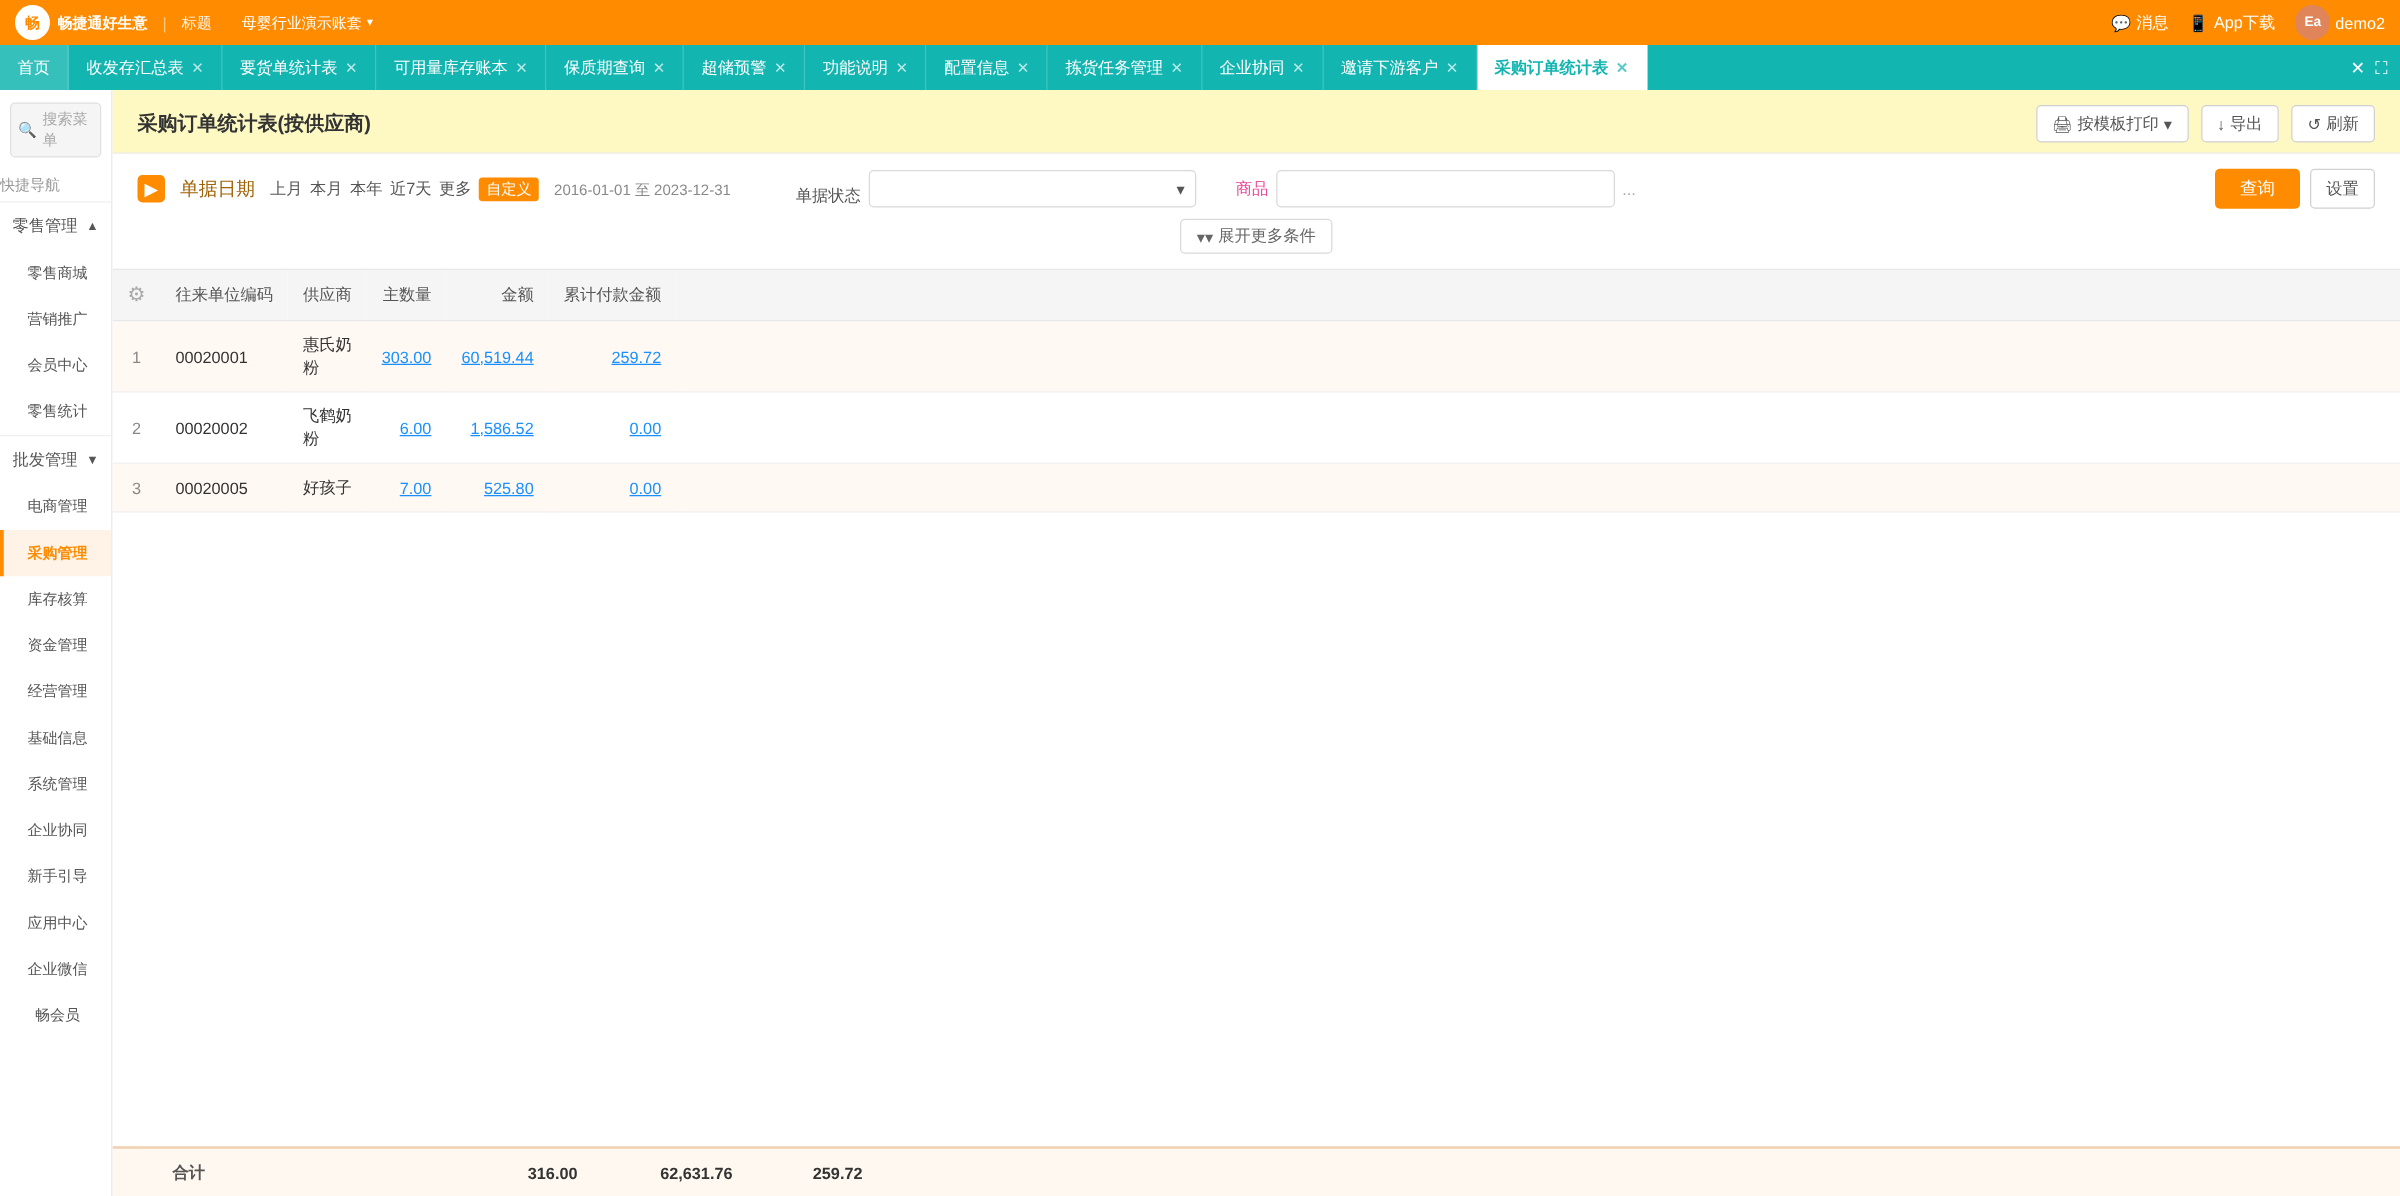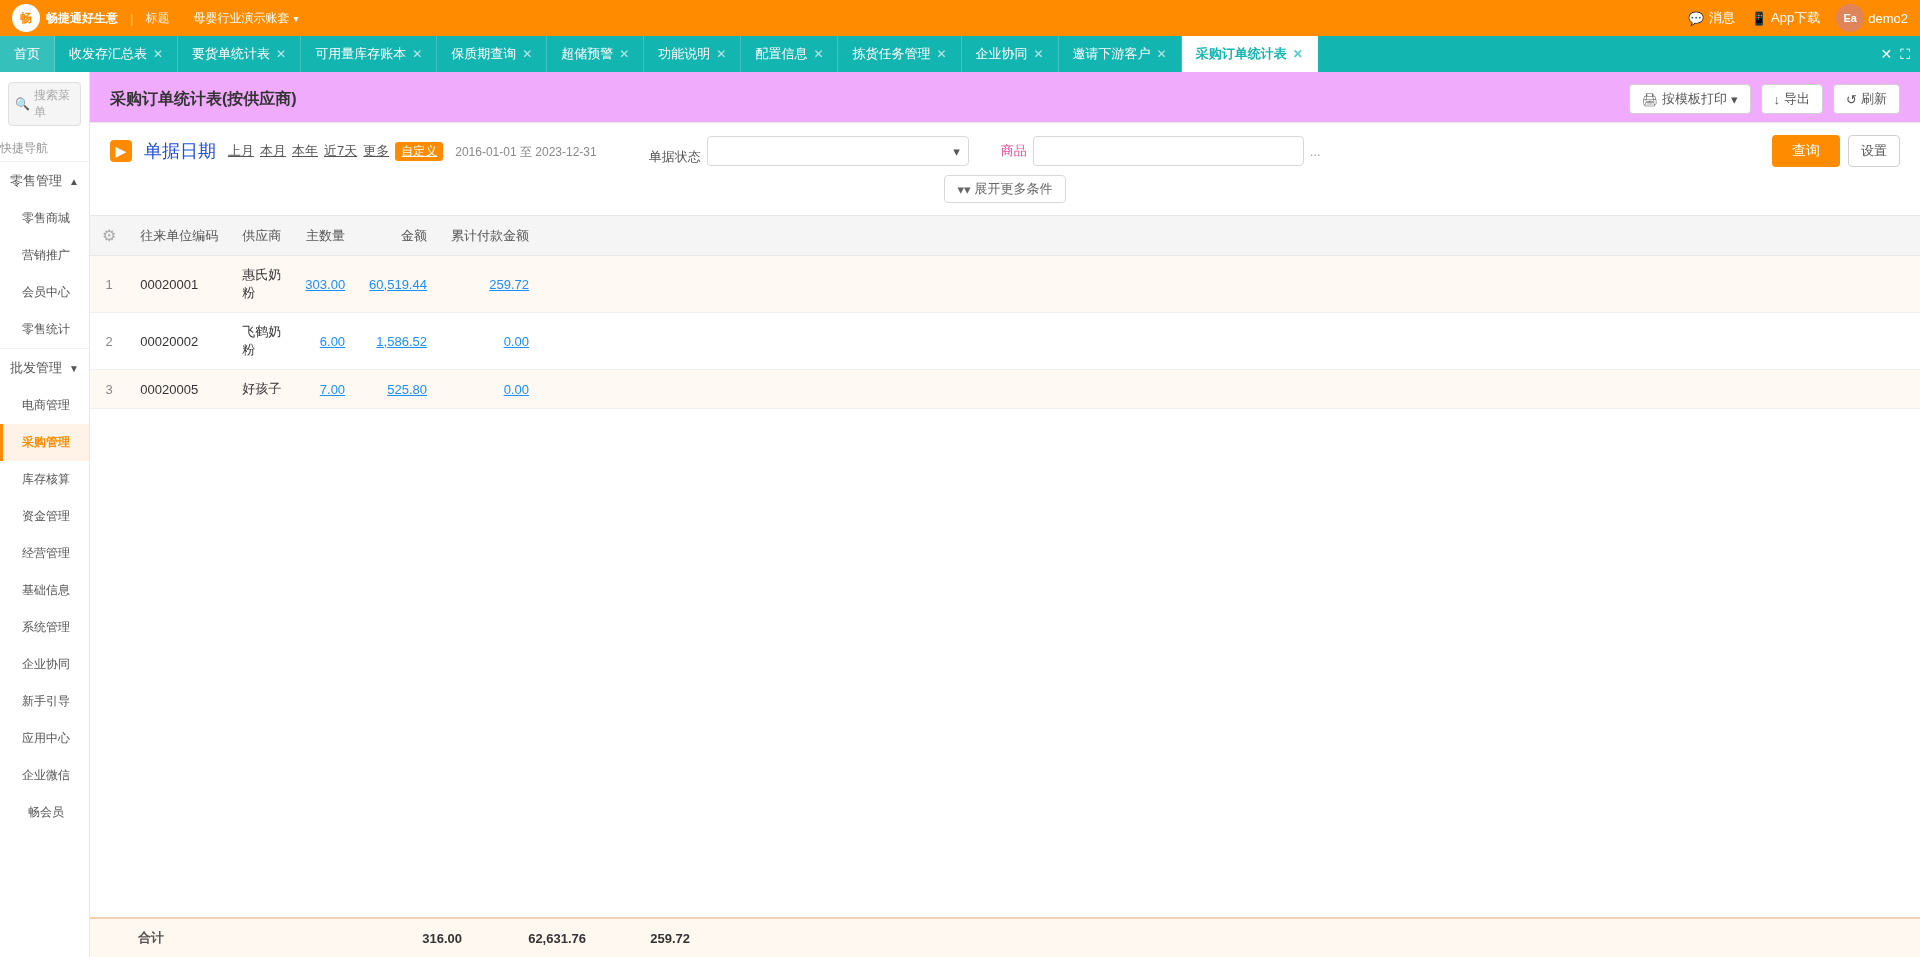--- a/index.html
+++ b/index.html
@@ -37,34 +37,34 @@
     .sidebar-nav-title { padding: 8px 0 4px; font-size: 12px; color: #999; cursor: pointer; }
     .sidebar-item { padding: 10px 8px; font-size: 12px; color: #555; cursor: pointer; text-align: center; display: flex; flex-direction: column; align-items: center; gap: 4px; border-left: 3px solid transparent; }
     .sidebar-item.active { background: #fff3e8; color: #ff8c00; border-left-color: #ff8c00; font-weight: bold; justify-content: center; }
     .sidebar-item-group { display: flex; align-items: center; justify-content: space-between; padding: 10px 10px; font-size: 13px; color: #555; cursor: pointer; }
     .sidebar-section { border-top: 1px solid #f0f0f0; }
 
     
     .page-content { flex: 1; overflow-y: auto; background: #f5f5f5; padding: 0; display: flex; flex-direction: column; }
 
     
-    .page-header { background: #f0abfc; padding: 12px 20px 8px; display: flex; align-items: center; justify-content: space-between; border-bottom: 1px solid #e8e8e8; flex-shrink: 0; }
+    .page-header { background: #fef9c3; padding: 12px 20px 8px; display: flex; align-items: center; justify-content: space-between; border-bottom: 1px solid #e8e8e8; flex-shrink: 0; }
     .page-title { font-size: 16px; font-weight: bold; color: #333; }
     .page-header-actions { display: flex; align-items: center; gap: 10px; }
     .btn-print { background: #fff; border: 1px solid #d0d0d0; border-radius: 4px; padding: 5px 12px; font-size: 13px; cursor: pointer; display: flex; align-items: center; gap: 4px; color: #555; }
     .btn-export { background: #fff; border: 1px solid #d0d0d0; border-radius: 4px; padding: 5px 12px; font-size: 13px; cursor: pointer; display: flex; align-items: center; gap: 4px; color: #555; }
     .btn-refresh { background: #fff; border: 1px solid #d0d0d0; border-radius: 4px; padding: 5px 12px; font-size: 13px; cursor: pointer; display: flex; align-items: center; gap: 4px; color: #555; }
 
     
     .filter-area { background: #fff; padding: 12px 20px; border-bottom: 1px solid #e8e8e8; flex-shrink: 0; }
     .filter-row { display: flex; align-items: center; gap: 12px; flex-wrap: wrap; margin-bottom: 8px; }
     .filter-toggle-btn { width: 22px; height: 22px; background: #ff8c00; border-radius: 4px; display: flex; align-items: center; justify-content: center; cursor: pointer; color: #fff; font-size: 14px; flex-shrink: 0; }
-    .filter-label { font-size: 18px; color: #1d4ed8; white-space: nowrap; }
+    .filter-label { font-size: 15px; color: #a16207; white-space: nowrap; }
     .filter-date-shortcuts { display: flex; align-items: center; gap: 6px; font-size: 13px; }
-    .filter-date-shortcut { color: #555; cursor: pointer; text-decoration: underline; }
+    .filter-date-shortcut { color: #555; cursor: pointer; }
     .filter-date-shortcut.custom { background: #ff8c00; color: #fff; padding: 1px 6px; border-radius: 3px; font-size: 12px; }
     .filter-date-range { font-size: 12px; color: #888; margin-top: 2px; }
     .filter-status { display: flex; align-items: flex-end; gap: 6px; flex: 1; max-width: 320px; }
     .filter-status-label { font-size: 13px; color: #555; white-space: nowrap; }
     .filter-select { border: 1px solid #d9d9d9; border-radius: 4px; padding: 4px 8px; font-size: 13px; color: #555; background: #fff; flex: 1; height: 30px; cursor: pointer; display: flex; align-items: center; justify-content: space-between; }
     .filter-goods { display: flex; align-items: center; gap: 6px; flex: 1; max-width: 320px; }
     .filter-goods-label { font-size: 13px; color: #ec4899; white-space: nowrap; }
     .filter-goods-input { border: 1px solid #d9d9d9; border-radius: 4px; padding: 4px 8px; font-size: 13px; color: #555; background: #fff; flex: 1; height: 30px; }
     .btn-query { background: #ff8c00; color: #fff; border: none; border-radius: 4px; padding: 6px 20px; font-size: 14px; cursor: pointer; height: 32px; }
     .btn-settings { background: #fff; border: 1px solid #d0d0d0; border-radius: 4px; padding: 5px 12px; font-size: 13px; cursor: pointer; color: #555; height: 32px; }

